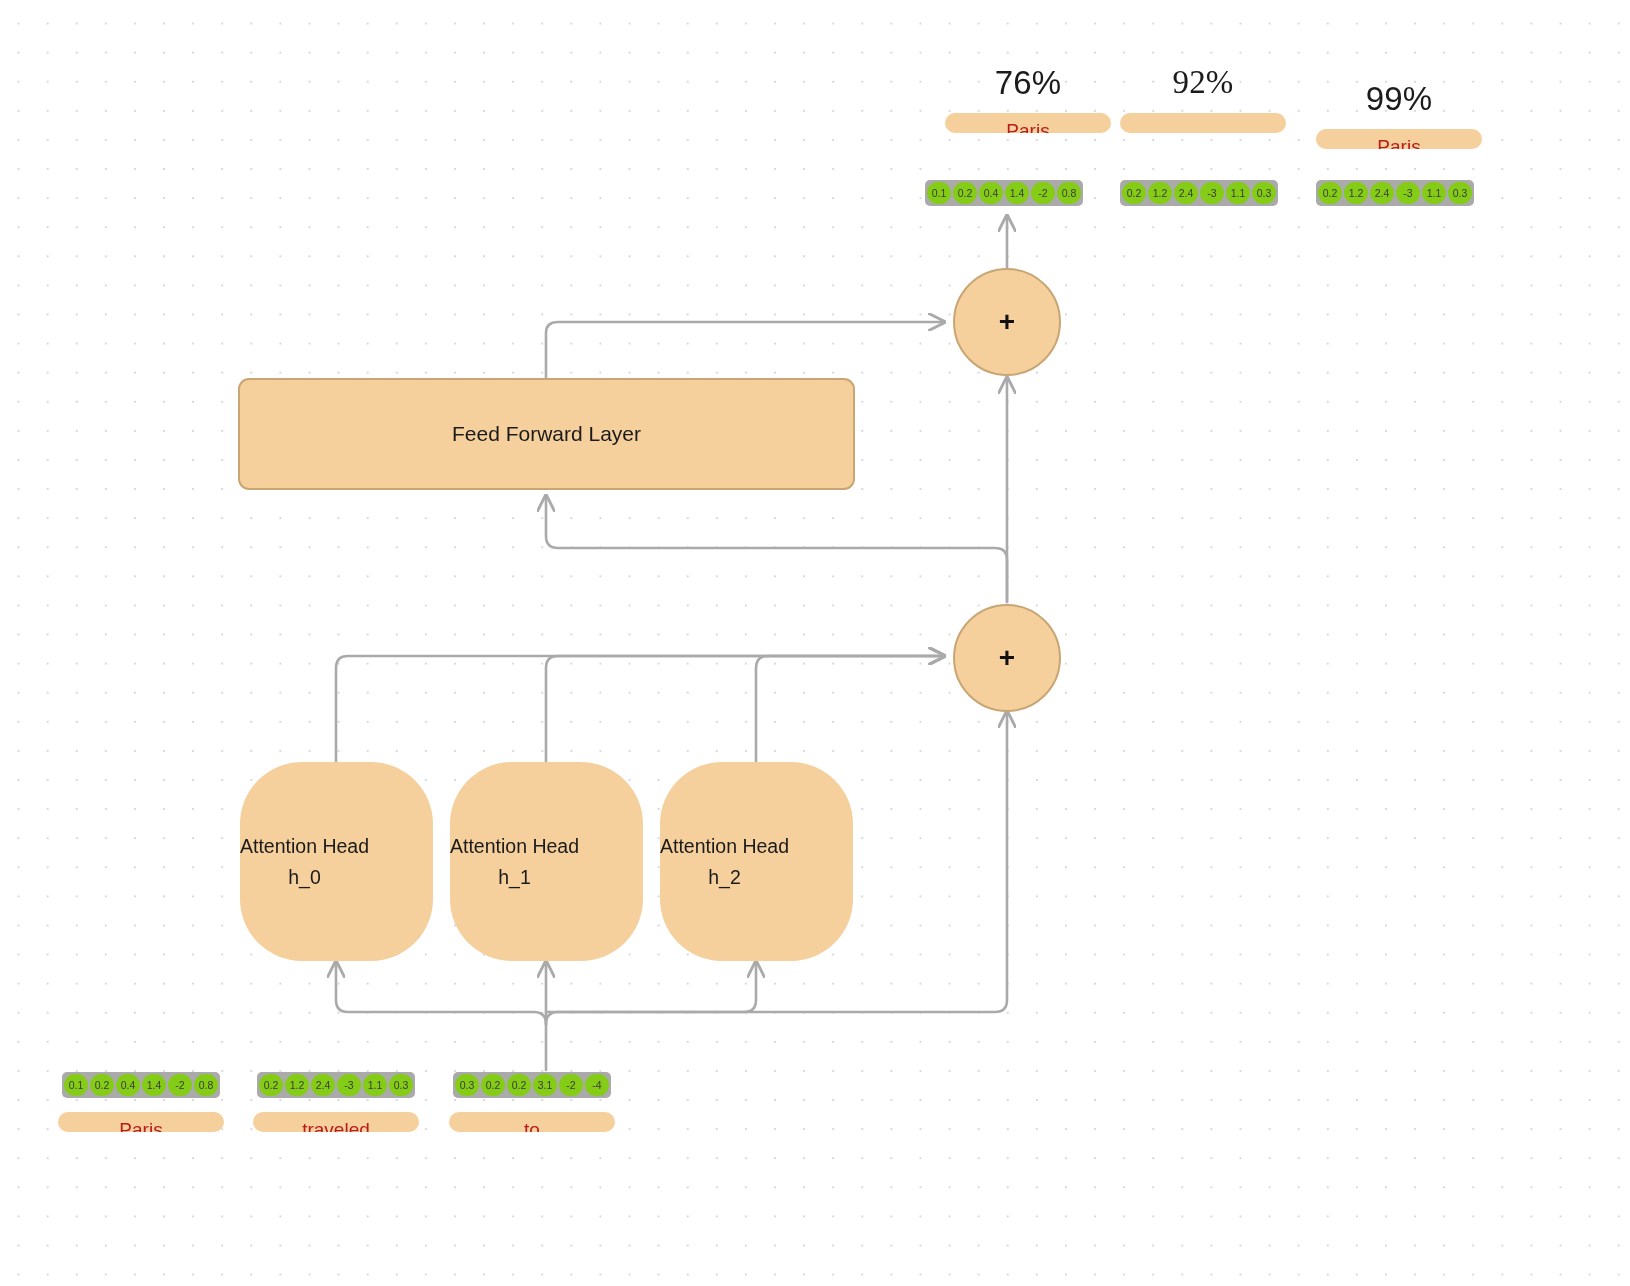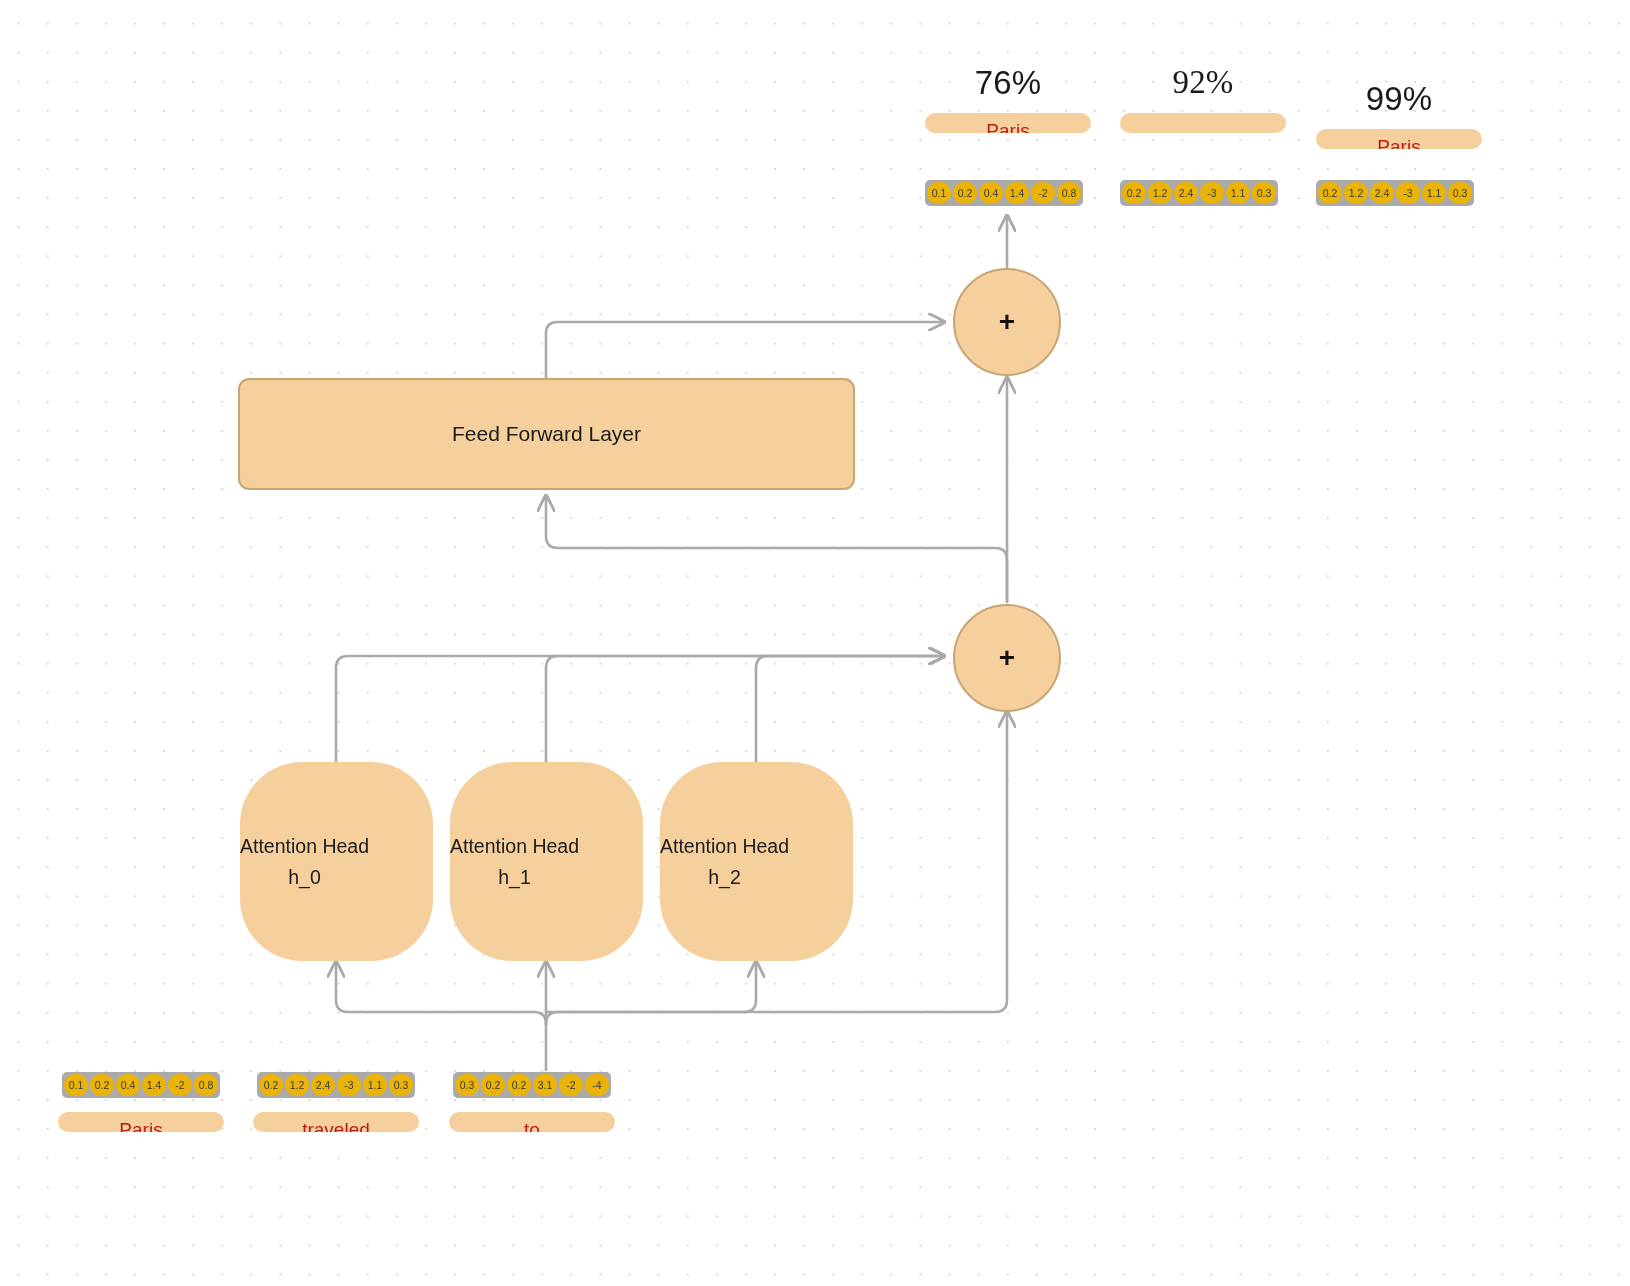--- a/index.html
+++ b/index.html
@@ -61,21 +61,21 @@
     gap: 2px;
     padding: 2px;
     border-radius: 5px;
     background: #aaaaaa;
     width: max-content;
   }
   .vector .cell {
     width: 24px;
     height: 22px;
     border-radius: 11px;
-    background: #eab308;
+    background: #84cc16;
     color: #3a3a3a;
     font-size: 10.5px;
     display: flex;
     align-items: center;
     justify-content: center;
     line-height: 1;
   }
 
   
   .ffn {
@@ -165,21 +165,21 @@
       <path d="M 546 1024 Q 546 1012 534 1012 L 348 1012 Q 336 1012 336 1000 L 336 962" marker-end="url(#arrow)"></path>
 
       <path d="M 546 1024 L 546 962" marker-end="url(#arrow)"></path>
 
       <path d="M 546 1024 Q 546 1012 558 1012 L 744 1012 Q 756 1012 756 1000 L 756 962" marker-end="url(#arrow)"></path>
 
       <path d="M 546 1012 L 995 1012 Q 1007 1012 1007 1000 L 1007 712" marker-end="url(#arrow)"></path>
     </g>
   </svg>
 
-  <div class="out-col" style="left:925px; top:66px;">
+  <div class="out-col" style="left:945px; top:66px;">
     <div class="prob">76%</div>
     <div class="pill">Paris</div>
   </div>
   <div class="vector" style="position:absolute; left:925px; top:180px;">
     <div class="cell">0.1</div>
     <div class="cell">0.2</div>
     <div class="cell">0.4</div>
     <div class="cell">1.4</div>
     <div class="cell">-2</div>
     <div class="cell">0.8</div>

